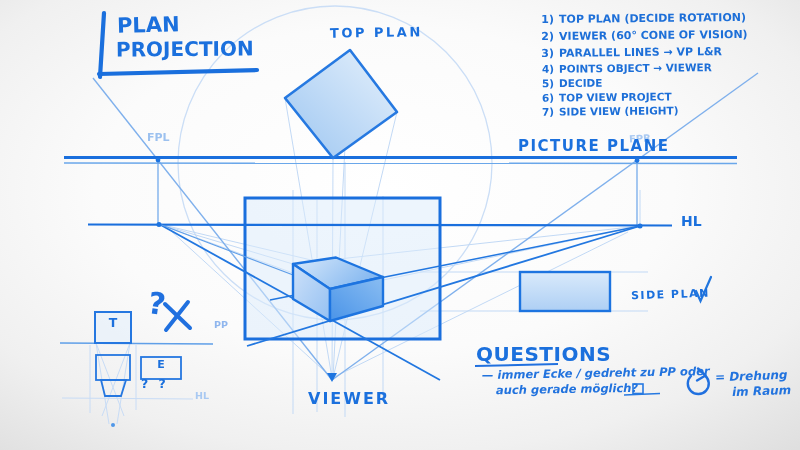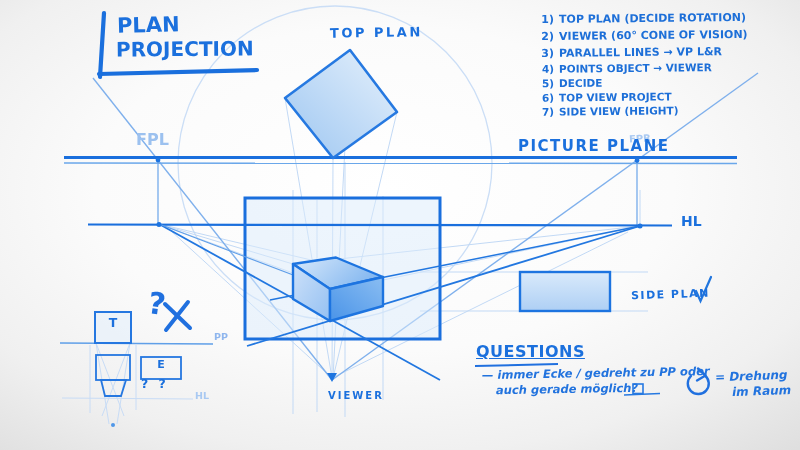--- a/index.html
+++ b/index.html
@@ -13,33 +13,33 @@
     position:absolute;white-space:nowrap;color:#1b70dd;font-weight:bold;
     font-family:"DejaVu Sans", sans-serif;line-height:1;
   }
   .t1{left:117px;top:15px;font-size:21px;transform:rotate(-1.5deg);}
   .t2{left:116px;top:39px;font-size:20px;transform:rotate(-0.5deg);}
   .step{position:absolute;left:538px;display:flex;font-size:11px;color:#1d6fd8;font-weight:bold;transform:rotate(-0.6deg);}
   .step .num{width:16px;text-align:right;margin-right:5px;}
   .s0{top:12px;} .s1{top:29px;} .s2{top:46px;} .s3{top:62px;font-size:10.5px;}
   .s4{top:77px;font-size:10.5px;} .s5{top:91px;font-size:10.5px;} .s6{top:105px;font-size:10.5px;}
   .topplan{left:330px;top:26px;font-size:13px;letter-spacing:2.5px;transform:rotate(-1deg);}
-  .fpl{left:136px;top:132px;font-size:16px;color:#9cc1ef;}
+  .fpl{left:147px;top:132px;font-size:11px;color:#9cc1ef;}
   .fpr{left:629px;top:134px;font-size:10px;color:#a9c9f2;transform:rotate(-3deg);}
   .pplane{left:518px;top:139px;font-size:15px;letter-spacing:1.5px;}
   .hlmain{left:681px;top:214px;font-size:14px;}
   .sideplan{left:631px;top:289px;font-size:11px;letter-spacing:1.5px;transform:rotate(-2deg);}
-  .viewer{left:328px;top:391px;font-size:10px;letter-spacing:2px;}
-  .ppmini{left:214px;top:332px;font-size:9.5px;color:#8fb6ee;}
+  .viewer{left:308px;top:391px;font-size:16px;letter-spacing:2px;}
+  .ppmini{left:214px;top:320px;font-size:9.5px;color:#8fb6ee;}
   .hlmini{left:195px;top:391px;font-size:9.5px;color:#a9c9f2;}
   .tlab{left:95px;top:317px;width:36px;text-align:center;font-size:12.5px;}
   .elab{left:141px;top:359px;width:40px;text-align:center;font-size:11px;}
   .qq{left:141px;top:378px;font-size:12.5px;letter-spacing:3px;}
   .bigq{left:148px;top:289px;font-size:30px;color:#2070df;transform:rotate(8deg);}
-  .qhead{left:476px;top:344px;font-size:16px;letter-spacing:0.5px;text-decoration:underline;}
+  .qhead{left:476px;top:344px;font-size:20px;letter-spacing:0.5px;}
   .qita{font-style:italic;font-weight:600;color:#2273de;}
   .q1{left:482px;top:368px;font-size:11.5px;transform:rotate(-1deg);}
   .q2{left:496px;top:384px;font-size:11.5px;transform:rotate(-1deg);}
   .qeq{left:715px;top:370px;font-size:12px;font-weight:bold;transform:rotate(-2deg);}
   .qraum{left:732px;top:385px;font-size:12px;font-weight:bold;transform:rotate(-2deg);}
 </style>
 </head>
 <body>
 
 <div class="canvas">

